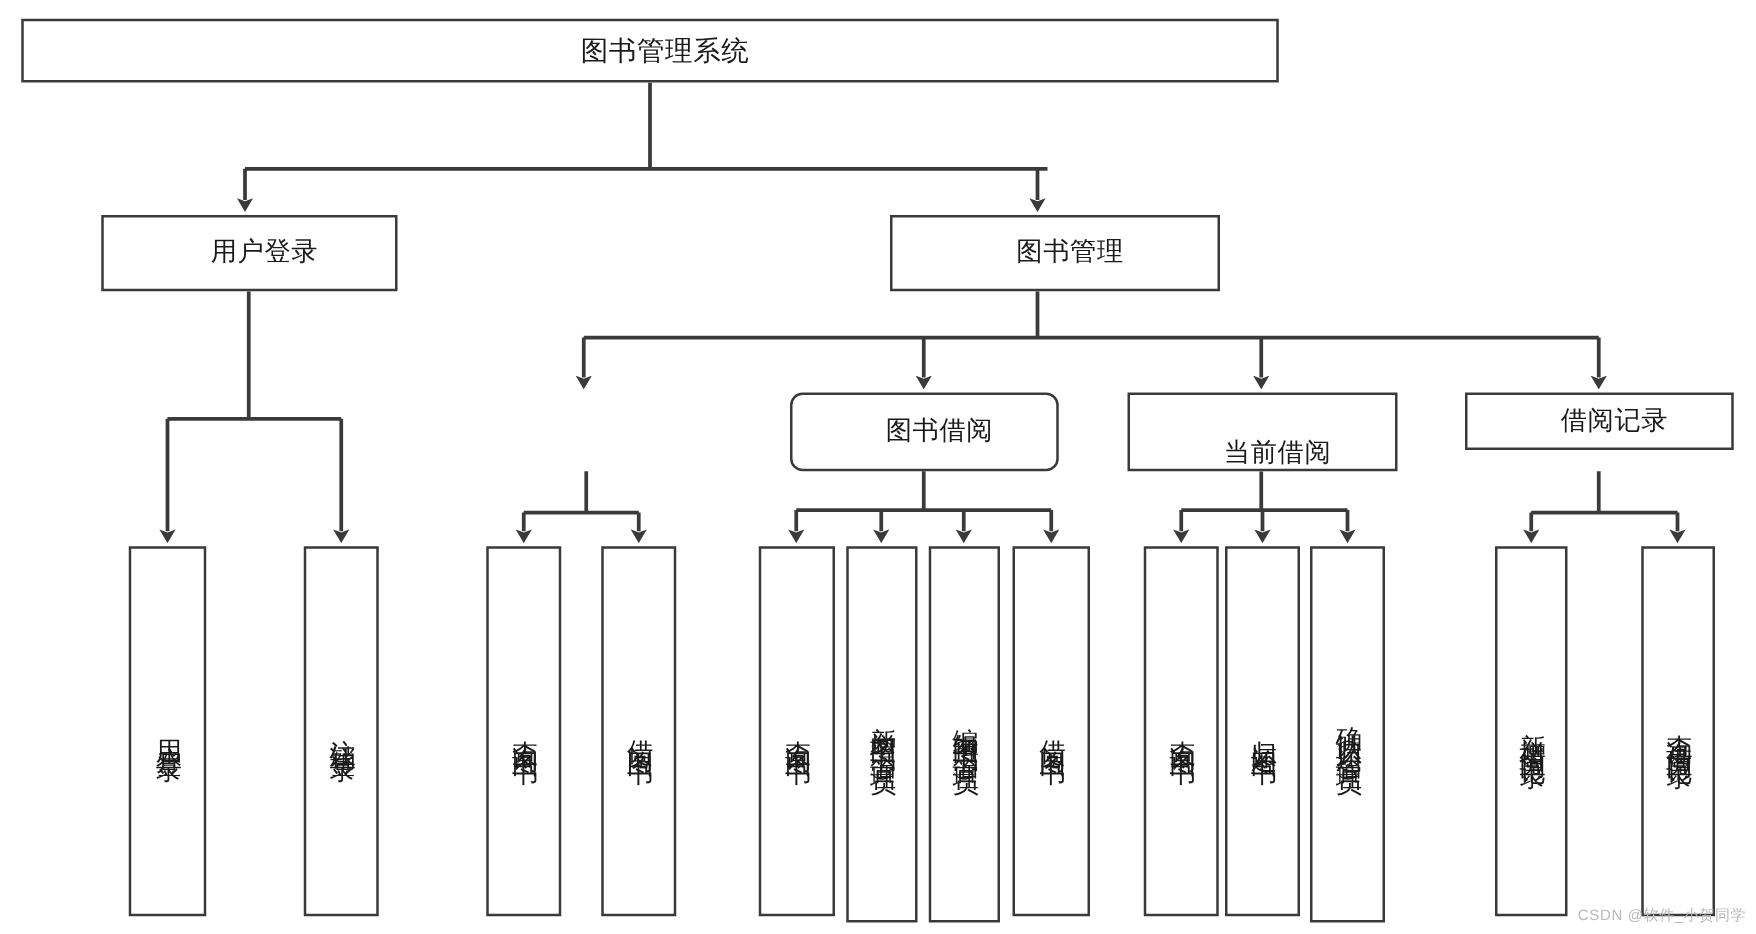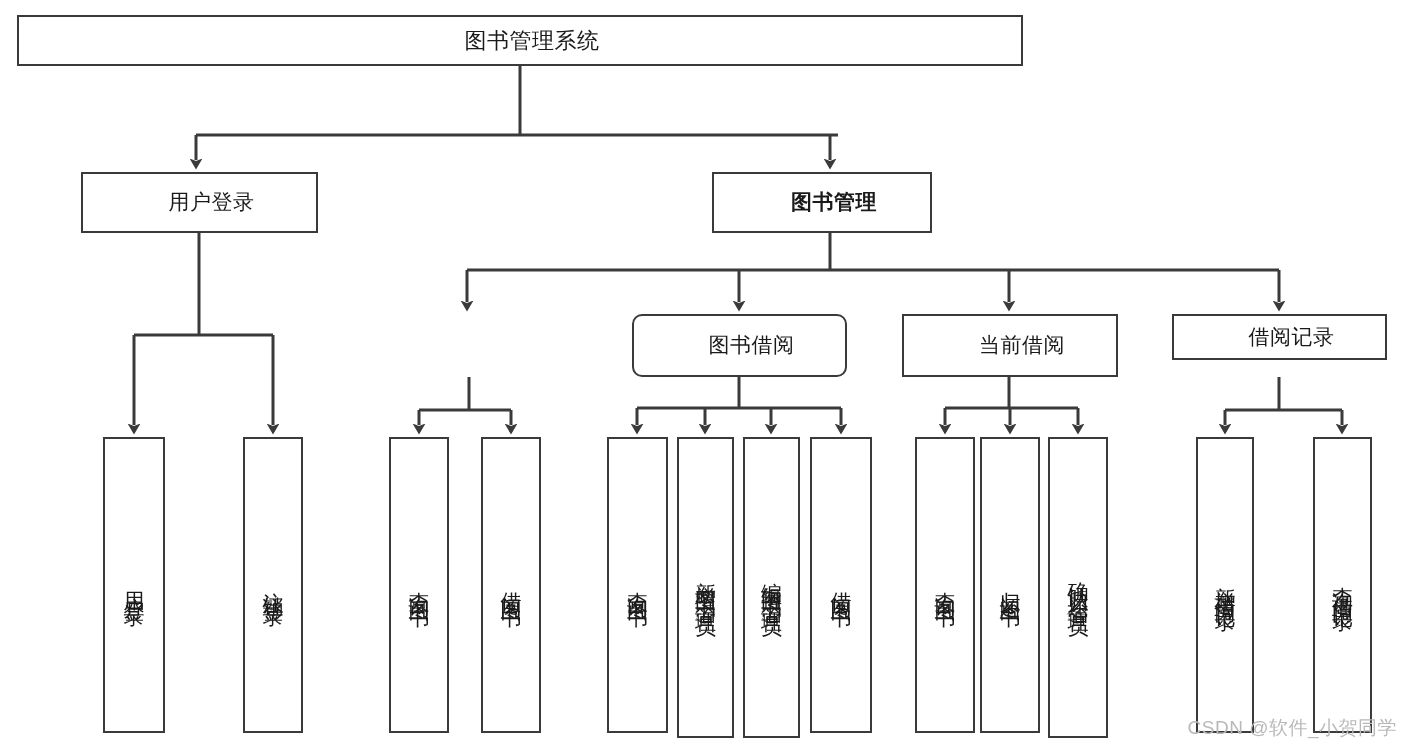--- a/index.html
+++ b/index.html
@@ -56,21 +56,21 @@
     font-size: 21px;
     white-space: normal;
     max-height: 100%;
   }
   .node.root .node-label { font-size: 22px; }
   .watermark {
     position: absolute;
     right: 8px;
     bottom: 6px;
     color: #b9b9b9;
-    font-size: 19px;
+    font-size: 12px;
     letter-spacing: 0.5px;
     z-index: 5;
     white-space: nowrap;
   }
 </style>
 </head>
 <body>
 
 <div id="diagram-root">
 
@@ -124,28 +124,28 @@
     </g>
   </svg>
 
   <div class="node root" style="left:17px; top:15px; width:1006px; height:51px;">
     <span class="node-label">图书管理系统</span>
   </div>
 
   <div class="node" style="left:81px; top:172px; width:237px; height:61px;">
     <span class="node-label">用户登录</span>
   </div>
-  <div class="node" style="left:712px; top:172px; width:220px; height:61px;font-weight:bold;">
+  <div class="node" style="left:712px; top:172px; width:264px; height:61px;">
     <span class="node-label">图书管理</span>
   </div>
 
   <div class="node" style="left:632px; top:314px; width:215px; height:63px;border-radius:10px;">
     <span class="node-label">图书借阅</span>
   </div>
-  <div class="node" style="left:902px; top:314px; width:216px; height:63px;">
+  <div class="node" style="left:902px; top:314px; width:216px; height:63px;align-items:flex-end;">
     <span class="node-label">当前借阅</span>
   </div>
   <div class="node" style="left:1172px; top:314px; width:215px; height:46px;">
     <span class="node-label">借阅记录</span>
   </div>
 
   <div class="node vertical" style="left:103px; top:437px; width:62px; height:296px;">
     <span class="node-label">用户登录</span>
   </div>
   <div class="node vertical" style="left:243px; top:437px; width:60px; height:296px;">

